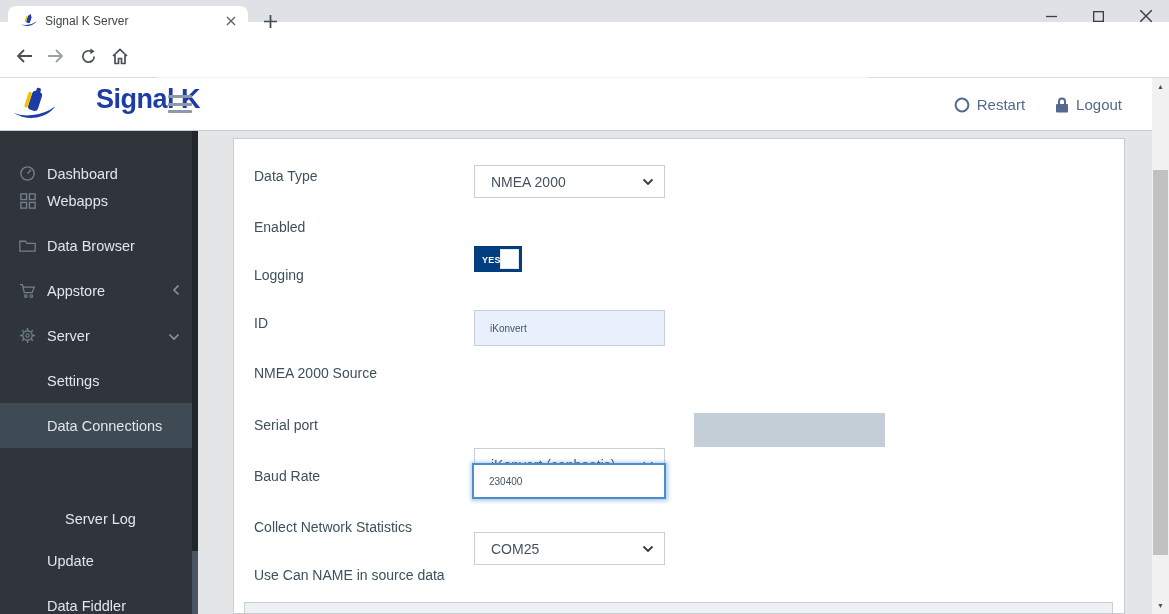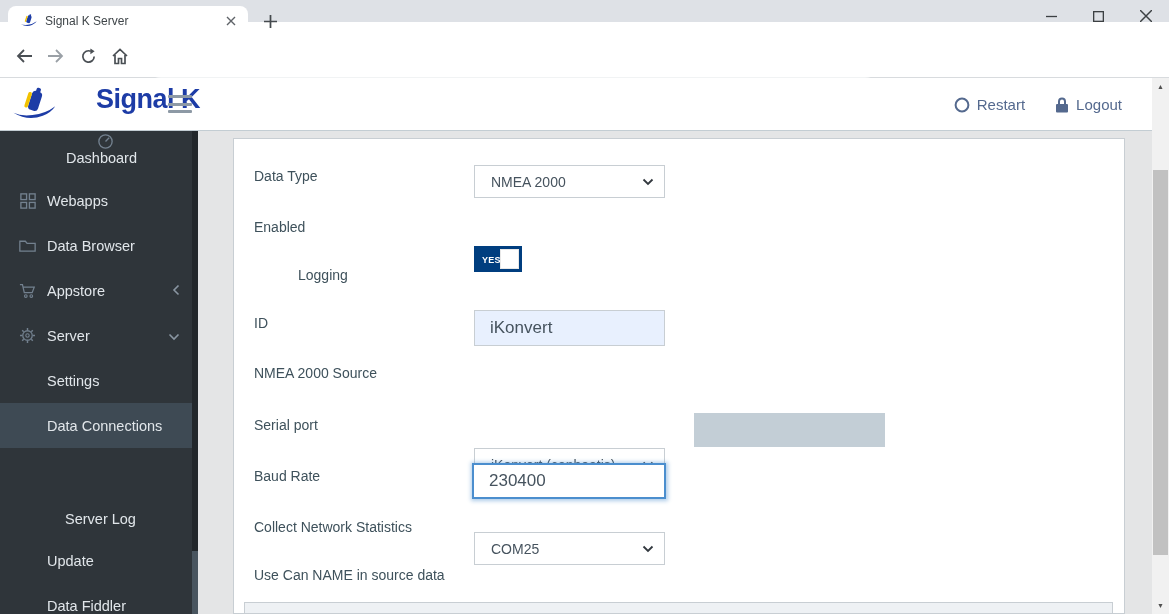--- a/index.html
+++ b/index.html
@@ -73,21 +73,21 @@
   
   .main { position:absolute; left:198px; top:131px; width:954px; height:483px; background:#e4e5e6; }
   .card { position:absolute; left:35px; top:7px; width:892px; height:476px; background:#fff;
           border:1px solid #c8ced3; overflow:hidden; }
   .frm-label { position:absolute; left:20px; font-size:14px; color:#3e515b; }
   .ctl { position:absolute; left:240px; width:191px; }
   .select { height:33px; background:#fff; border:1px solid #c8ced3; display:flex; align-items:center;
             padding-left:16px; font-size:14px; color:#46535e; position:relative; }
   .select svg { position:absolute; right:10px; top:12px; }
   .tinput { height:36px; width:191px; border:1px solid #c8ced3; background:#fff; padding-left:15px;
-            font-size:17px; color:#46535e; font-family:"Liberation Sans",sans-serif; }
+            font-size:10px; color:#46535e; font-family:"Liberation Sans",sans-serif; }
   .tinput.autofill { background:#e8f0fe; }
   .tinput.focused { border:2px solid #4b8ece; box-shadow:0 0 4px 1.5px rgba(77,144,206,.45); width:194px; }
   .toggle { width:48px; height:26px; position:relative; border:1px solid #c8ced3; background:#fff; }
   .toggle .txt { position:absolute; top:8px; font-size:9px; font-weight:bold; letter-spacing:.3px; }
   .toggle .knob { position:absolute; top:2px; width:19px; height:20px; background:#fff; border:1px solid #c8ced3; }
   .toggle.on { background:#003e7f; border-color:#003e7f; }
   .toggle.on .txt { left:7px; color:#fff; }
   .toggle.on .knob { right:2px; border-color:#e8e8e8; }
   .toggle.off .txt { right:9px; color:#a9b2bb; }
   .toggle.off .knob { left:2px; }
@@ -270,21 +270,21 @@
         <svg width="14" height="16" viewBox="0 0 14 16">
           <rect x="1" y="7" width="12" height="8.5" rx="1" fill="#54698e"></rect>
           <path d="M4 7 V4.5 A3 3 0 0 1 10 4.5 V7" fill="none" stroke="#54698e" stroke-width="2"></path>
         </svg>
         <span>Logout</span>
       </span>
     </div>
   </div>
 
   <div class="sidebar">
-    <div class="nav-item" style="top:2px;flex-direction:column;">
+    <div class="nav-item" style="top:20px;">
       <span class="ico">
         <svg width="17" height="17" viewBox="0 0 20 20">
             <circle cx="10" cy="10" r="7.8" fill="none" stroke="#73818f" stroke-width="1.6"></circle>
             <path d="M10 10 L14.3 5.7" stroke="#73818f" stroke-width="1.6"></path>
           </svg>
       </span>
       <span class="lbl">Dashboard</span>
     </div>
     <div class="nav-item" style="top:47px;">
       <span class="ico">
@@ -369,21 +369,21 @@
             <path d="M1.5 1.5 L6 6 L10.5 1.5" fill="none" stroke="#32383e" stroke-width="1.8"></path>
           </svg>
       </div>
 
       <span class="frm-label" style="top:80px;">Enabled</span>
       <div class="ctl toggle on" style="top:74px;">
         <span class="txt">YES</span>
         <span class="knob"></span>
       </div>
 
-      <span class="frm-label" style="top:128px;margin-left:44px;">Logging</span>
+      <span class="frm-label" style="top:128px;">Logging</span>
       <div class="ctl toggle off" style="top:122px;">
         <span class="txt">NO</span>
         <span class="knob"></span>
       </div>
 
       <span class="frm-label" style="top:176px;">ID</span>
       <input class="ctl tinput autofill" style="top: 171px;" value="iKonvert">
 
       <span class="frm-label" style="top:226px;">NMEA 2000 Source</span>
       <div class="ctl select" style="top:224px;">

